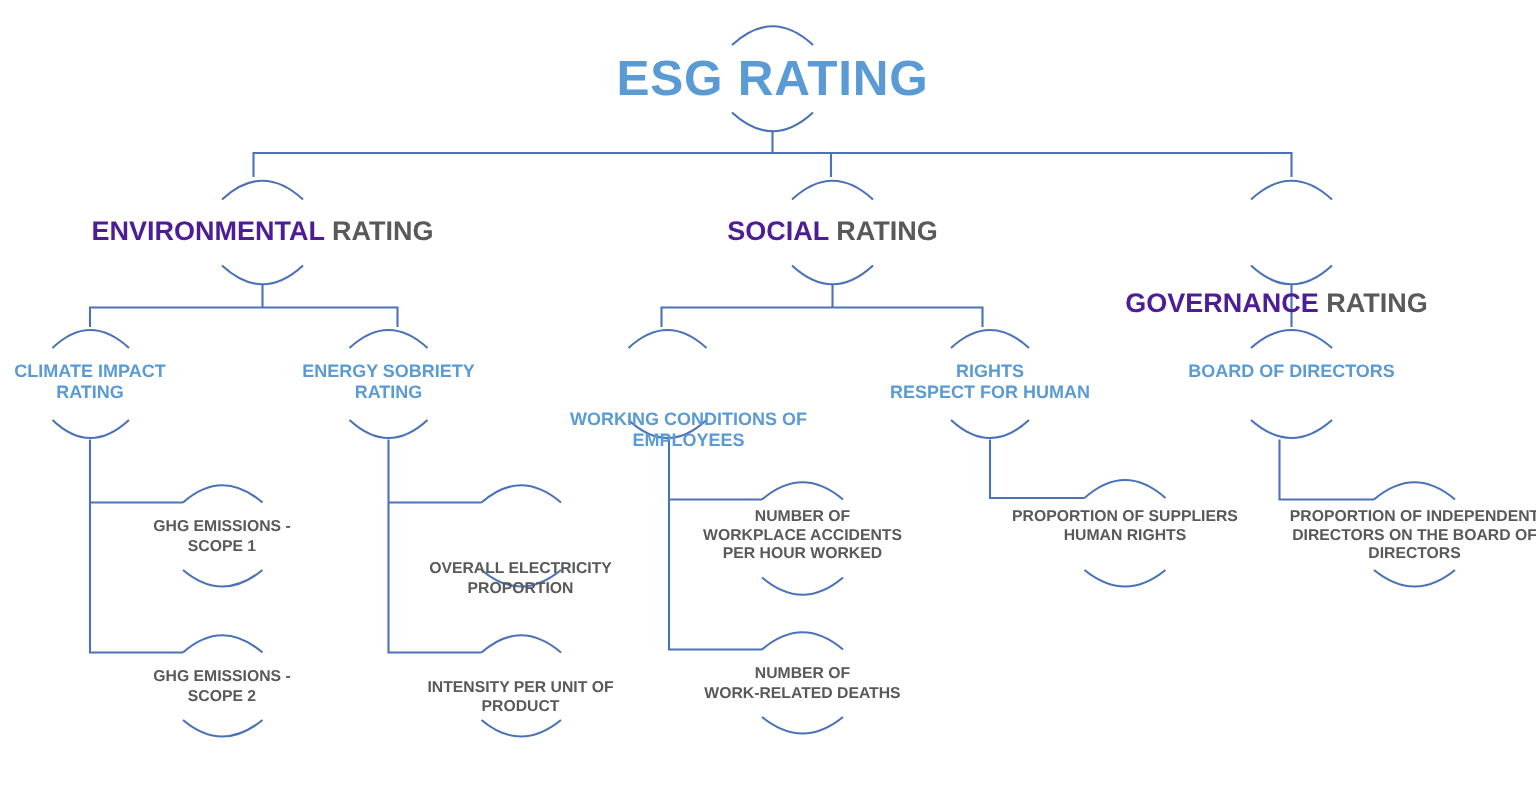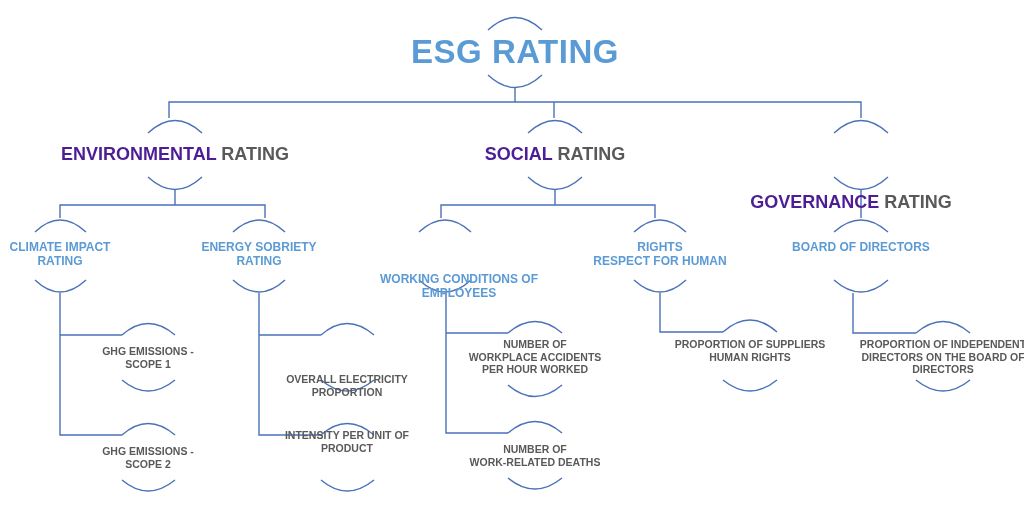--- a/index.html
+++ b/index.html
@@ -123,21 +123,21 @@
     <div>SCOPE 1</div>
   </div>
   <div class="node leaf" style="left:78px; top:445px; width:140px;">
     <div>GHG EMISSIONS -</div>
     <div>SCOPE 2</div>
   </div>
   <div class="node leaf" style="left:272px; top:345px; width:150px;margin-top:28px;">
     <div>OVERALL ELECTRICITY</div>
     <div>PROPORTION</div>
   </div>
-  <div class="node leaf" style="left:272px; top:429px; width:150px;">
+  <div class="node leaf" style="left:272px; top:452px; width:150px;">
     <div>INTENSITY PER UNIT OF</div>
     <div>PRODUCT</div>
   </div>
   <div class="node leaf" style="left:460px; top:338px; width:150px;">
     <div>NUMBER OF</div>
     <div>WORKPLACE ACCIDENTS</div>
     <div>PER HOUR WORKED</div>
   </div>
   <div class="node leaf" style="left:455px; top:443px; width:160px;">
     <div>NUMBER OF</div>

